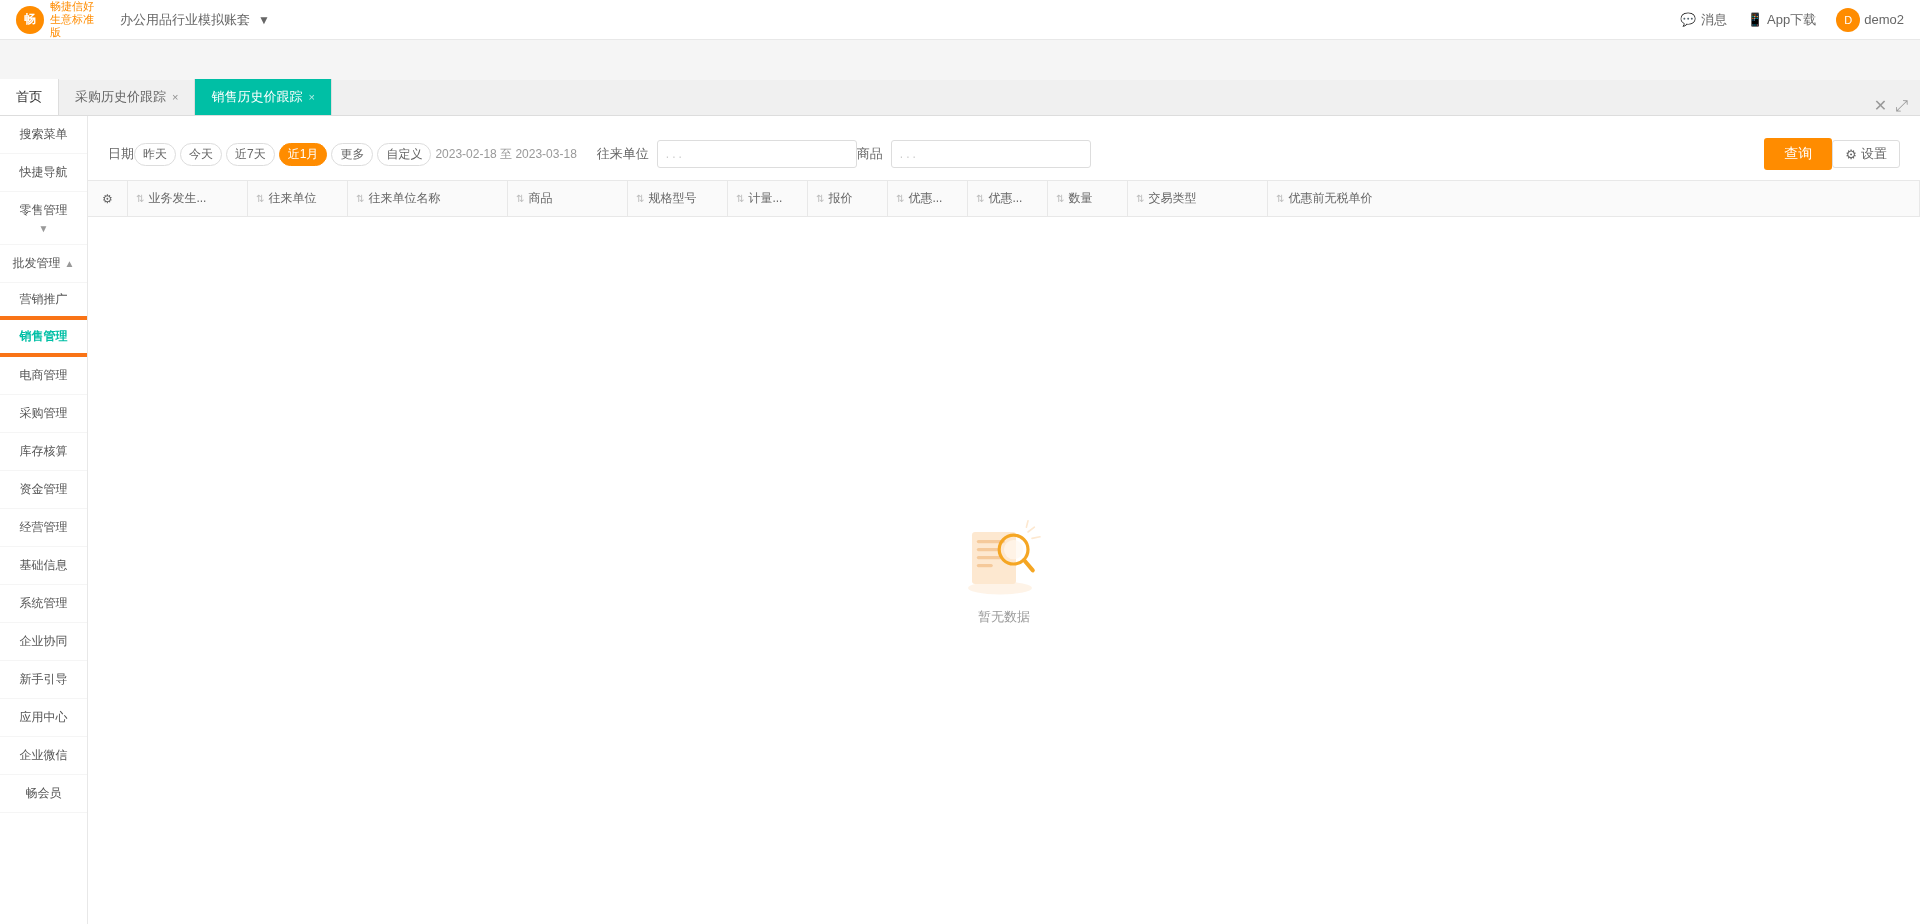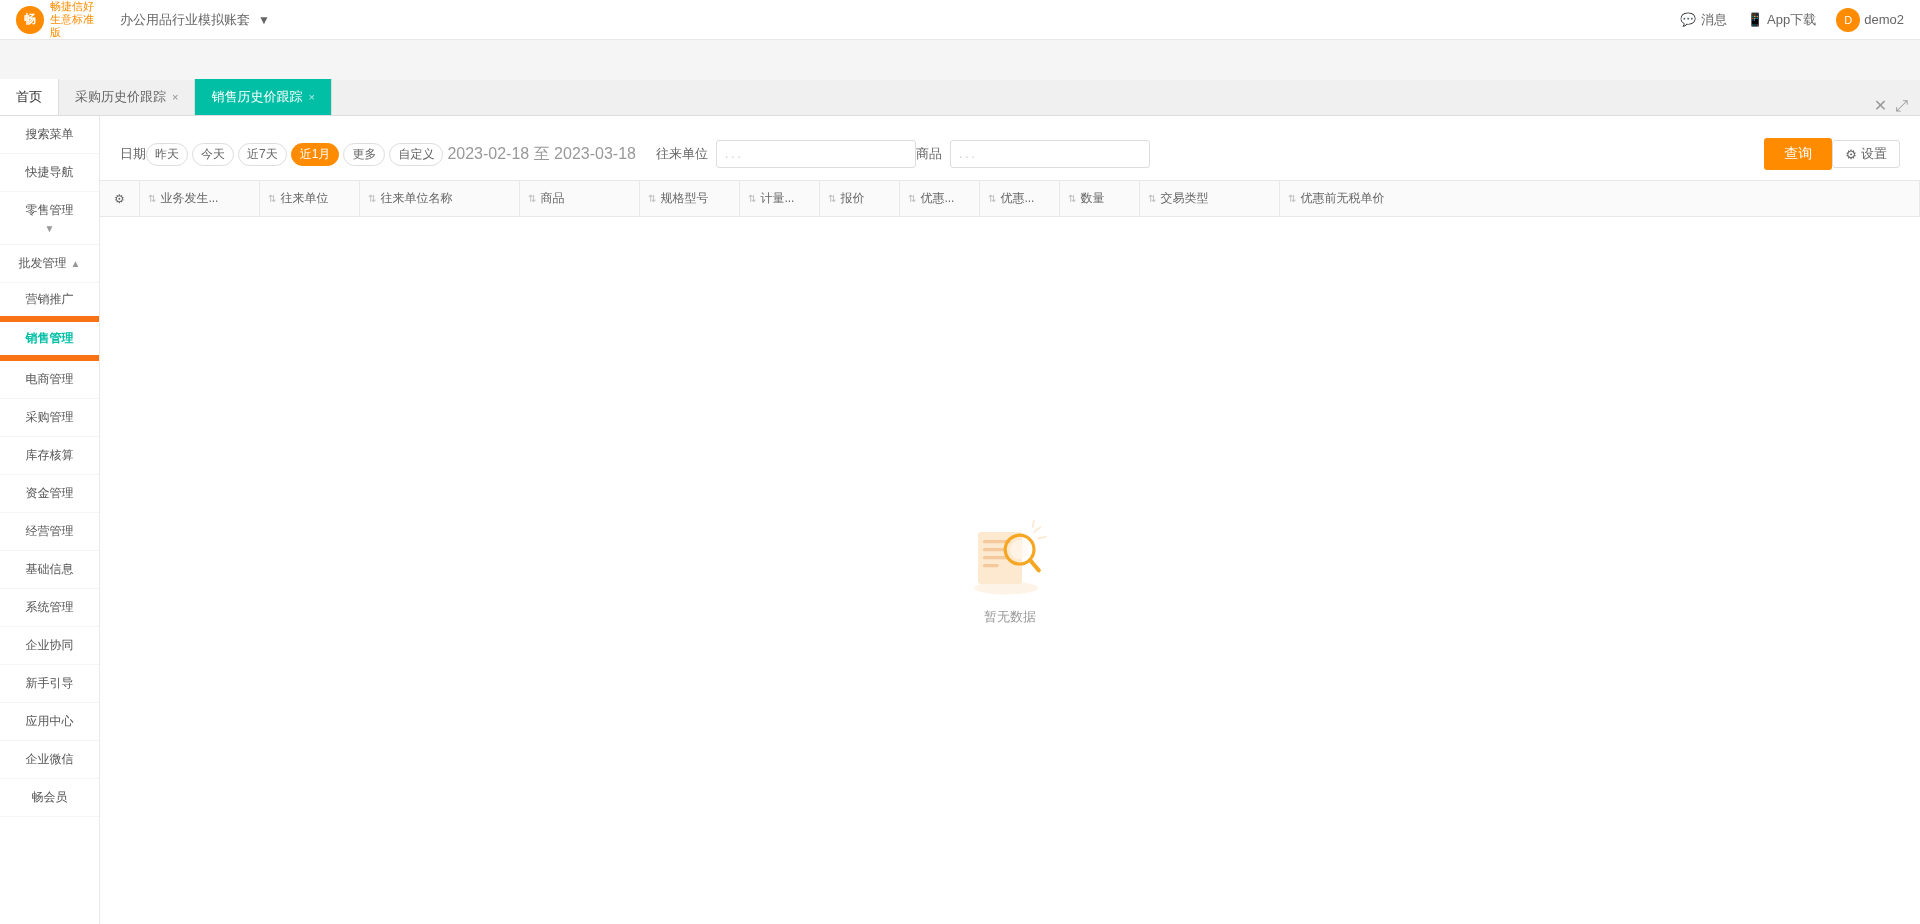--- a/index.html
+++ b/index.html
@@ -25,45 +25,45 @@
     .tab .close-btn { font-size: 11px; opacity: 0.7; cursor: pointer; }
     .tab.active .close-btn { color: white; }
     .tab-spacer { flex: 1; }
     .window-controls { display: flex; align-items: center; gap: 8px; padding: 0 12px; }
     .win-btn { font-size: 16px; color: #999; cursor: pointer; }
 
     
     .main-layout { display: flex; flex: 1; overflow: hidden; }
 
     
-    .sidebar { width: 100px; background: #fff; border-right: 1px solid #e8e8e8; display: flex; flex-direction: column; flex-shrink: 0; overflow-y: auto; }
+    .sidebar { width: 88px; background: #fff; border-right: 1px solid #e8e8e8; display: flex; flex-direction: column; flex-shrink: 0; overflow-y: auto; }
     .sidebar-item { padding: 10px 6px; text-align: center; cursor: pointer; font-size: 12px; color: #555; border-bottom: 1px solid #f5f5f5; display: flex; flex-direction: column; align-items: center; gap: 3px; }
     .sidebar-expand-icon { font-size: 10px; color: #999; }
-    .sidebar-sub-item { padding: 8px 8px; font-size: 12px; color: #555; cursor: pointer; text-align: center; border-bottom: 6px solid #f97316; }
+    .sidebar-sub-item { padding: 8px 8px; font-size: 12px; color: #555; cursor: pointer; text-align: center; border-bottom: 4px solid #f97316; }
     .sidebar-sub-item.active { color: #00bfa5; font-weight: bold; }
 
     
     .content { flex: 1; display: flex; flex-direction: column; overflow: hidden; background: #f5f5f5; }
 
     
     .page-header { background: #fff; padding: 12px 20px 0 20px; border-bottom: 1px solid #e8e8e8; flex-shrink: 0; }
     .page-title-row { display: flex; align-items: center; justify-content: space-between; margin-bottom: 10px; }
     .page-title { font-size: 18px; font-weight: bold; color: #333; }
     .page-actions { display: flex; align-items: center; gap: 16px; font-size: 13px; color: #666; }
     .page-action-item { display: flex; align-items: center; gap: 4px; cursor: pointer; }
     .only-last-checkbox { display: flex; align-items: center; gap: 4px; }
     .checkbox-checked { width: 14px; height: 14px; background: #00bfa5; border-radius: 2px; display: flex; align-items: center; justify-content: center; color: white; font-size: 10px; }
 
     
     .filter-row { display: flex; align-items: center; padding: 10px 0; flex-wrap: wrap; }
     .filter-label { font-size: 13px; color: #666; }
     .date-filter-btns { display: flex; align-items: center; gap: 4px; }
     .date-btn { padding: 2px 8px; border: 1px solid #ddd; border-radius: 12px; font-size: 12px; color: #666; cursor: pointer; background: #fff; }
     .date-btn.active { background: #ff8c00; color: white; border-color: #ff8c00; }
-    .date-range { font-size: 16px; color: #999; margin-left: 4px; }
+    .date-range { font-size: 12px; color: #999; margin-left: 4px; }
     .filter-input-group { display: flex; align-items: center; gap: 8px; }
     .filter-input-label { font-size: 13px; color: #666; }
     .filter-input { width: 200px; height: 28px; border: 1px solid #ddd; border-radius: 3px; padding: 0 8px; font-size: 12px; color: #999; cursor: pointer; display: flex; align-items: center; justify-content: space-between; background: #fff; }
     .query-btn { height: 32px; padding: 0 20px; background: #ff8c00; color: white; border: none; border-radius: 3px; font-size: 14px; cursor: pointer; }
     .settings-btn { height: 28px; padding: 0 12px; background: #fff; border: 1px solid #ddd; border-radius: 3px; font-size: 13px; color: #666; cursor: pointer; display: flex; align-items: center; gap: 4px; }
 
     
     .table-area { flex: 1; background: #fff; margin: 0; overflow: hidden; display: flex; flex-direction: column; }
     .table-header { display: flex; align-items: center; background: #fafafa; border-bottom: 1px solid #e8e8e8; font-size: 12px; color: #666; height: 36px; flex-shrink: 0; }
     .th { display: flex; align-items: center; gap: 4px; padding: 0 8px; border-right: 1px solid #e8e8e8; height: 100%; flex-shrink: 0; cursor: pointer; white-space: nowrap; }

